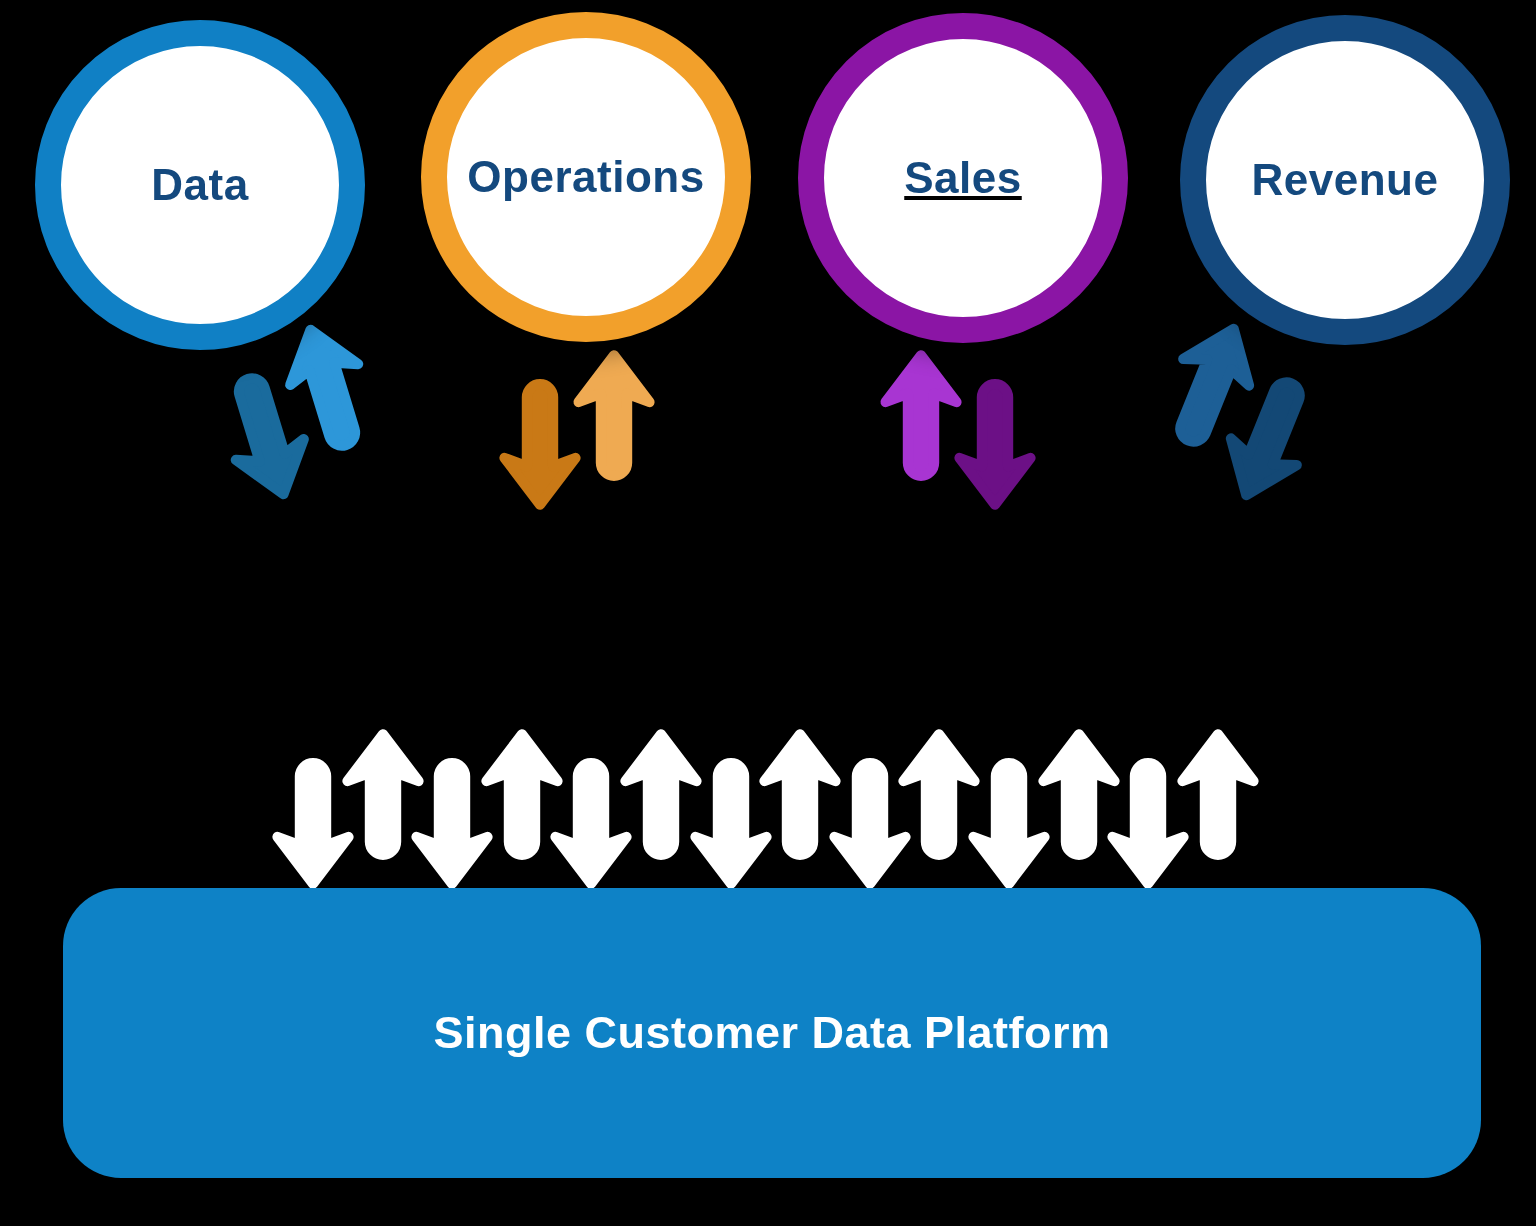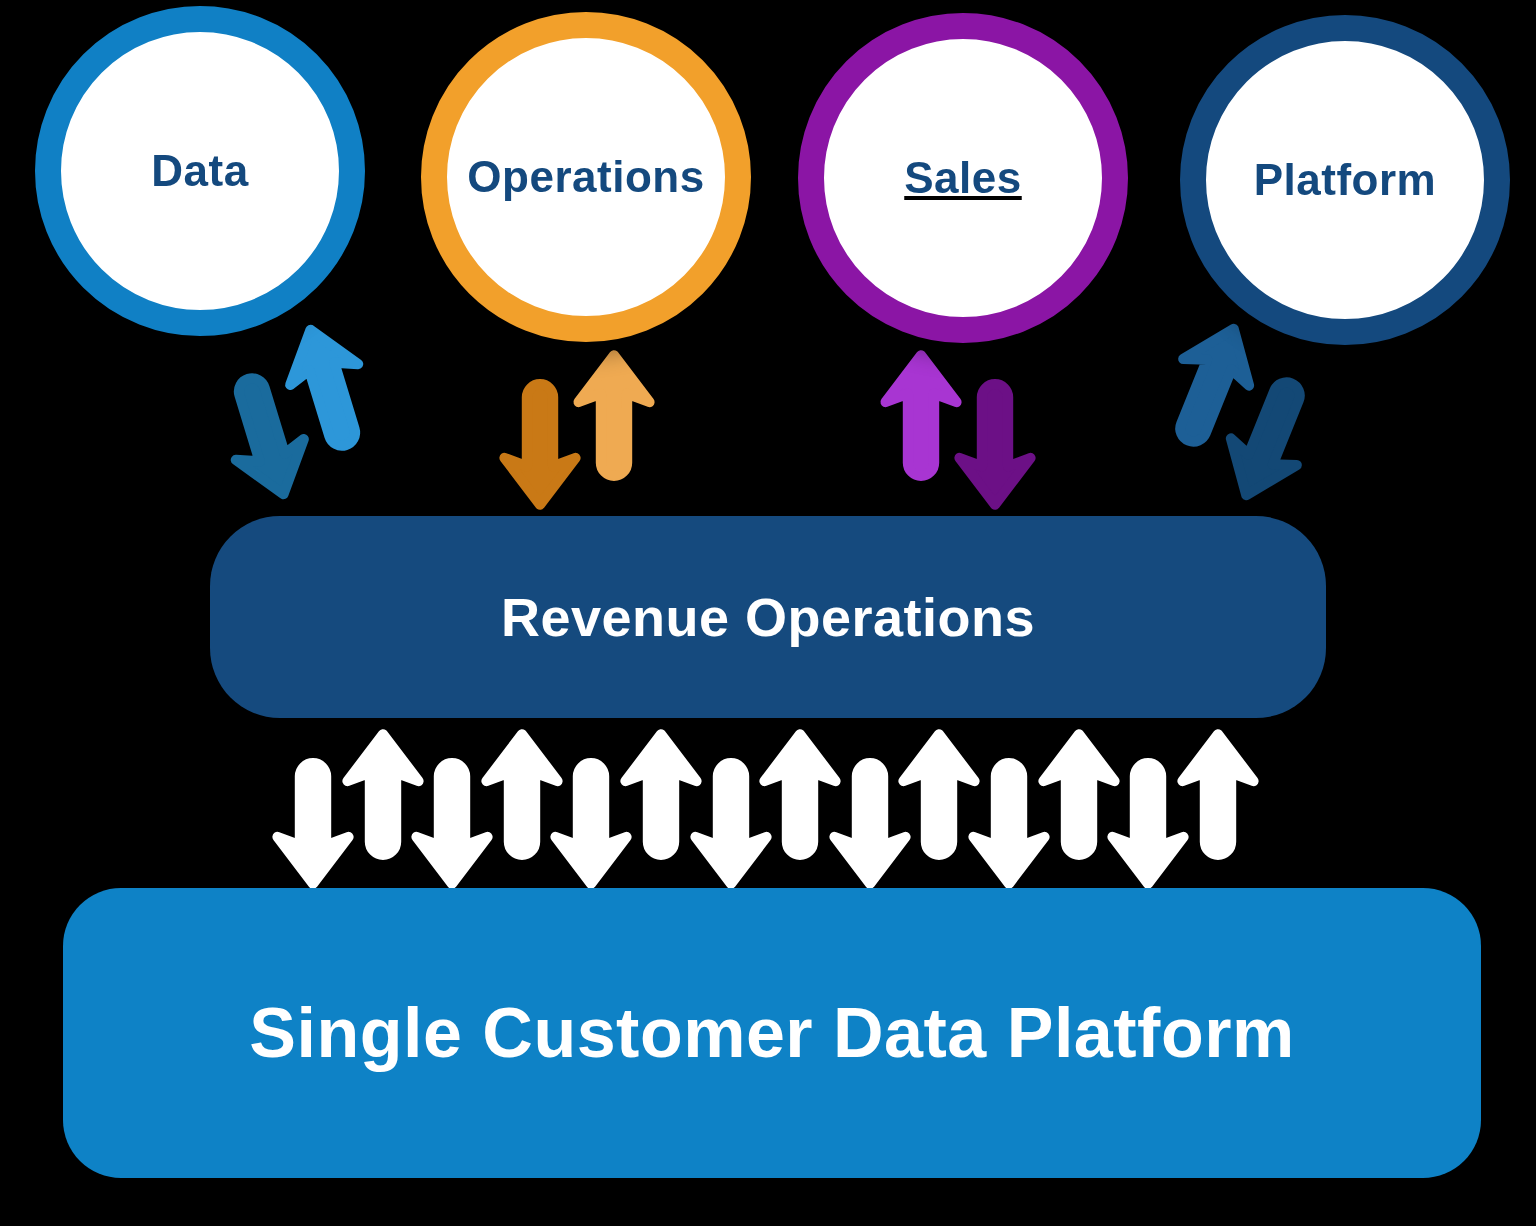--- a/index.html
+++ b/index.html
@@ -19,21 +19,21 @@
     border:26px solid var(--ring,#999);
     display:flex;align-items:center;justify-content:center;
     box-shadow:0 10px 24px rgba(0,0,0,.45);
     z-index:2;
   }
   .circle .label{
     font-size:44px;font-weight:700;letter-spacing:.5px;
     color:var(--label-color,#14497E);
     white-space:nowrap;
   }
-  .dept0 .circle{left:35px;top:6px;}
+  .dept0 .circle{left:35px;top:20px;}
   .dept1 .circle{left:421px;top:12px;}
   .dept2 .circle{left:798px;top:13px;text-decoration:underline;}
   .dept3 .circle{left:1180px;top:15px;}
 
   
   .pair{
     position:absolute;
     display:flex;align-items:flex-start;
     z-index:1;
   }
@@ -71,21 +71,21 @@
 
   
   .platform-box{
     position:absolute;
     left:63px;top:888px;width:1418px;height:290px;
     border-radius:58px;
     display:flex;align-items:center;justify-content:center;
     z-index:2;
   }
   .platform-box .box-label{
-    font-size:70px;font-weight:700;letter-spacing:.5px;
+    font-size:45px;font-weight:700;letter-spacing:.5px;
   }
 </style>
 </head>
 <body style="background: rgb(0, 0, 0);">
 
 <div class="stage" style="--label-color: #14497E;">
 
   <div class="dept dept0" style="--ring: #1080C5; --up: #2D97D9; --down: #1A6B9D;">
     <div class="circle">
       <span class="label">Data</span>
@@ -135,39 +135,36 @@
       <div class="arrow down low">
           <svg viewBox="0 0 90 150" aria-hidden="true">
             <path d="M45 9 L83 59 L59 50 L59 124 A14 14 0 0 1 31 124 L31 50 L7 59 Z" fill="currentColor" stroke="currentColor" stroke-width="11" stroke-linejoin="round" stroke-linecap="round"></path>
           </svg>
         </div>
     </div>
   </div>
 
   <div class="dept dept3" style="--ring: #14497E; --up: #1D5F96; --down: #134875;">
     <div class="circle">
-      <span class="label">Platform</span>
-    </div>
-    <div class="pair">
-      <div class="arrow up">
-          <svg viewBox="0 0 90 150" aria-hidden="true">
-            <path d="M45 9 L83 59 L59 50 L59 124 A14 14 0 0 1 31 124 L31 50 L7 59 Z" fill="currentColor" stroke="currentColor" stroke-width="11" stroke-linejoin="round" stroke-linecap="round"></path>
-          </svg>
-        </div>
-      <div class="arrow down low">
-          <svg viewBox="0 0 90 150" aria-hidden="true">
-            <path d="M45 9 L83 59 L59 50 L59 124 A14 14 0 0 1 31 124 L31 50 L7 59 Z" fill="currentColor" stroke="currentColor" stroke-width="11" stroke-linejoin="round" stroke-linecap="round"></path>
-          </svg>
-        </div>
-    </div>
-  </div>
-
-  <div class="revops-box" style="background: rgb(21, 74, 126); color: rgb(255, 255, 255);">
-    <span class="box-label">Revenue Operations</span>
-  </div>
+      <span class="label">Revenue</span>
+    </div>
+    <div class="pair">
+      <div class="arrow up">
+          <svg viewBox="0 0 90 150" aria-hidden="true">
+            <path d="M45 9 L83 59 L59 50 L59 124 A14 14 0 0 1 31 124 L31 50 L7 59 Z" fill="currentColor" stroke="currentColor" stroke-width="11" stroke-linejoin="round" stroke-linecap="round"></path>
+          </svg>
+        </div>
+      <div class="arrow down low">
+          <svg viewBox="0 0 90 150" aria-hidden="true">
+            <path d="M45 9 L83 59 L59 50 L59 124 A14 14 0 0 1 31 124 L31 50 L7 59 Z" fill="currentColor" stroke="currentColor" stroke-width="11" stroke-linejoin="round" stroke-linecap="round"></path>
+          </svg>
+        </div>
+    </div>
+  </div>
+
 
   <div class="flow-band">
       <div class="flow-arrow down" style="left: 271px; color: rgb(255, 255, 255);">
         <svg viewBox="0 0 90 150" aria-hidden="true">
           <path d="M45 9 L83 59 L59 50 L59 124 A14 14 0 0 1 31 124 L31 50 L7 59 Z" fill="currentColor" stroke="currentColor" stroke-width="11" stroke-linejoin="round" stroke-linecap="round"></path>
         </svg>
       </div>
       <div class="flow-arrow up" style="left: 340.6px; color: rgb(255, 255, 255);">
         <svg viewBox="0 0 90 150" aria-hidden="true">
           <path d="M45 9 L83 59 L59 50 L59 124 A14 14 0 0 1 31 124 L31 50 L7 59 Z" fill="currentColor" stroke="currentColor" stroke-width="11" stroke-linejoin="round" stroke-linecap="round"></path>

